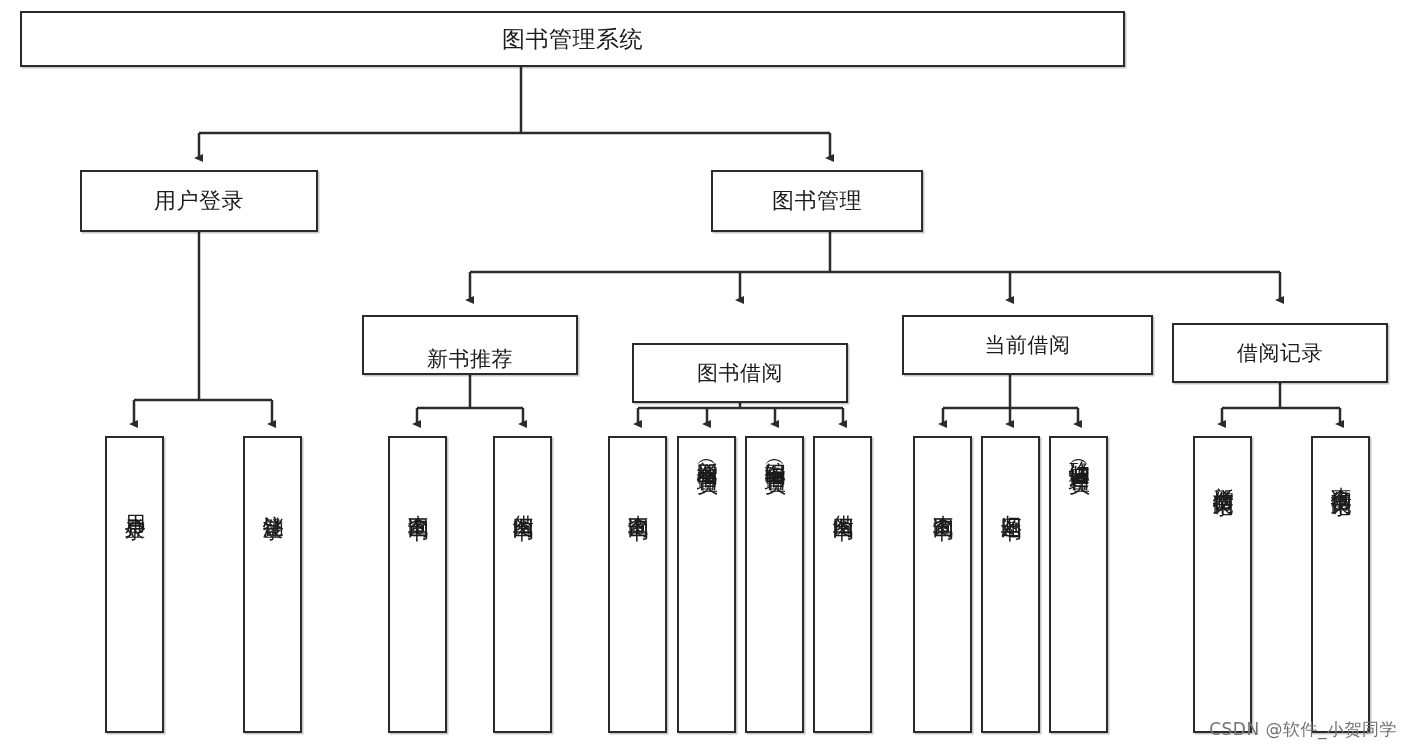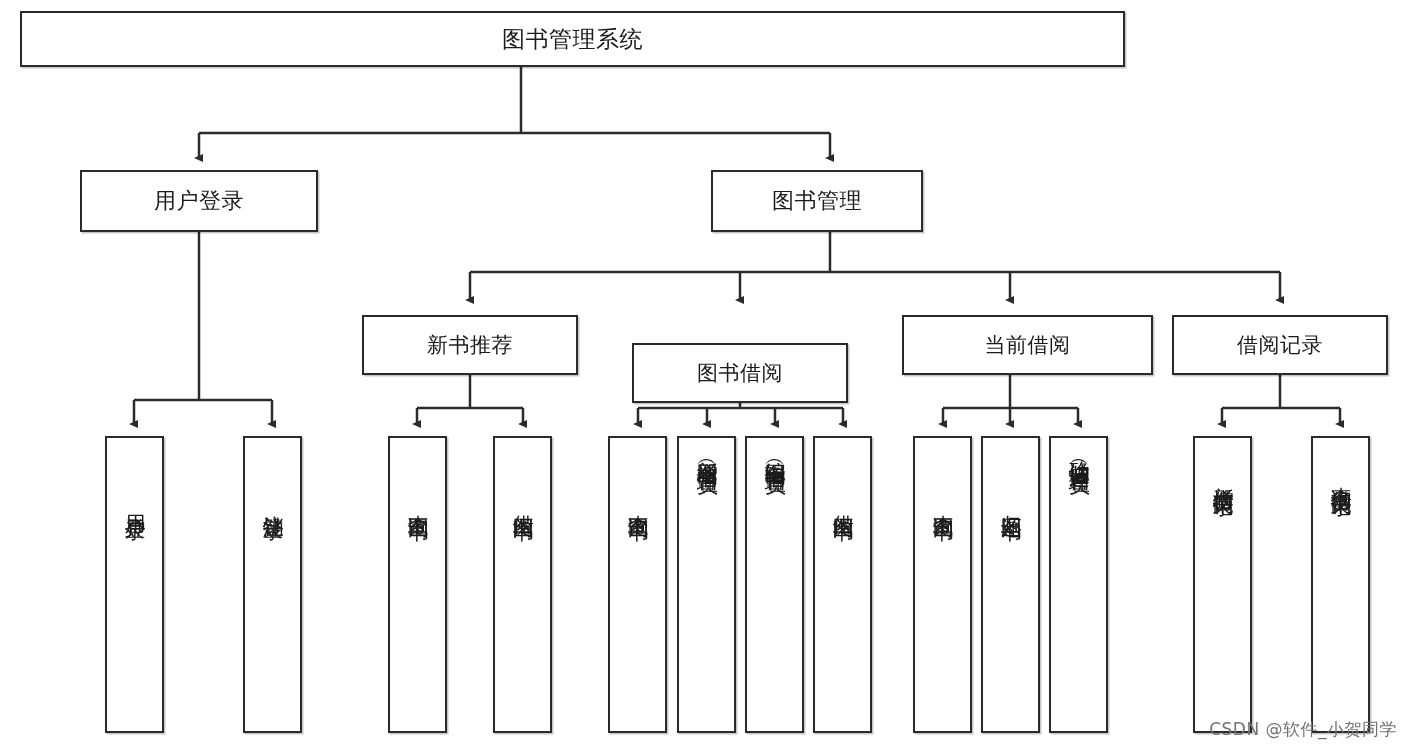--- a/index.html
+++ b/index.html
@@ -127,33 +127,33 @@
   </div>
 
   <div class="node lvl-1" style="left:80px;top:170px;width:238px;height:62px;">
     <span class="label">用户登录</span>
   </div>
 
   <div class="node lvl-1" style="left:711px;top:170px;width:212px;height:62px;">
     <span class="label">图书管理</span>
   </div>
 
-  <div class="node lvl-2" style="left:362px;top:315px;width:216px;height:60px;">
+  <div class="node lvl-2" style="left:362px;top:315px;width:216px;height:60px;align-items:flex-end;">
     <span class="label">新书推荐</span>
   </div>
 
   <div class="node lvl-2" style="left:632px;top:315px;width:216px;height:60px;margin-top:28px;">
     <span class="label">图书借阅</span>
   </div>
 
   <div class="node lvl-2" style="left:902px;top:315px;width:251px;height:60px;">
     <span class="label">当前借阅</span>
   </div>
 
-  <div class="node lvl-2" style="left:1172px;top:315px;width:216px;height:60px;">
+  <div class="node lvl-2" style="left:1172px;top:323px;width:216px;height:60px;">
     <span class="label">借阅记录</span>
   </div>
 
   <div class="node vertical" style="left:105px;top:436px;width:59px;height:297px;padding-top:60px;">
     <span class="label">用户登录</span>
   </div>
 
   <div class="node vertical" style="left:243px;top:436px;width:59px;height:297px;padding-top:60px;">
     <span class="label">注销登录</span>
   </div>

